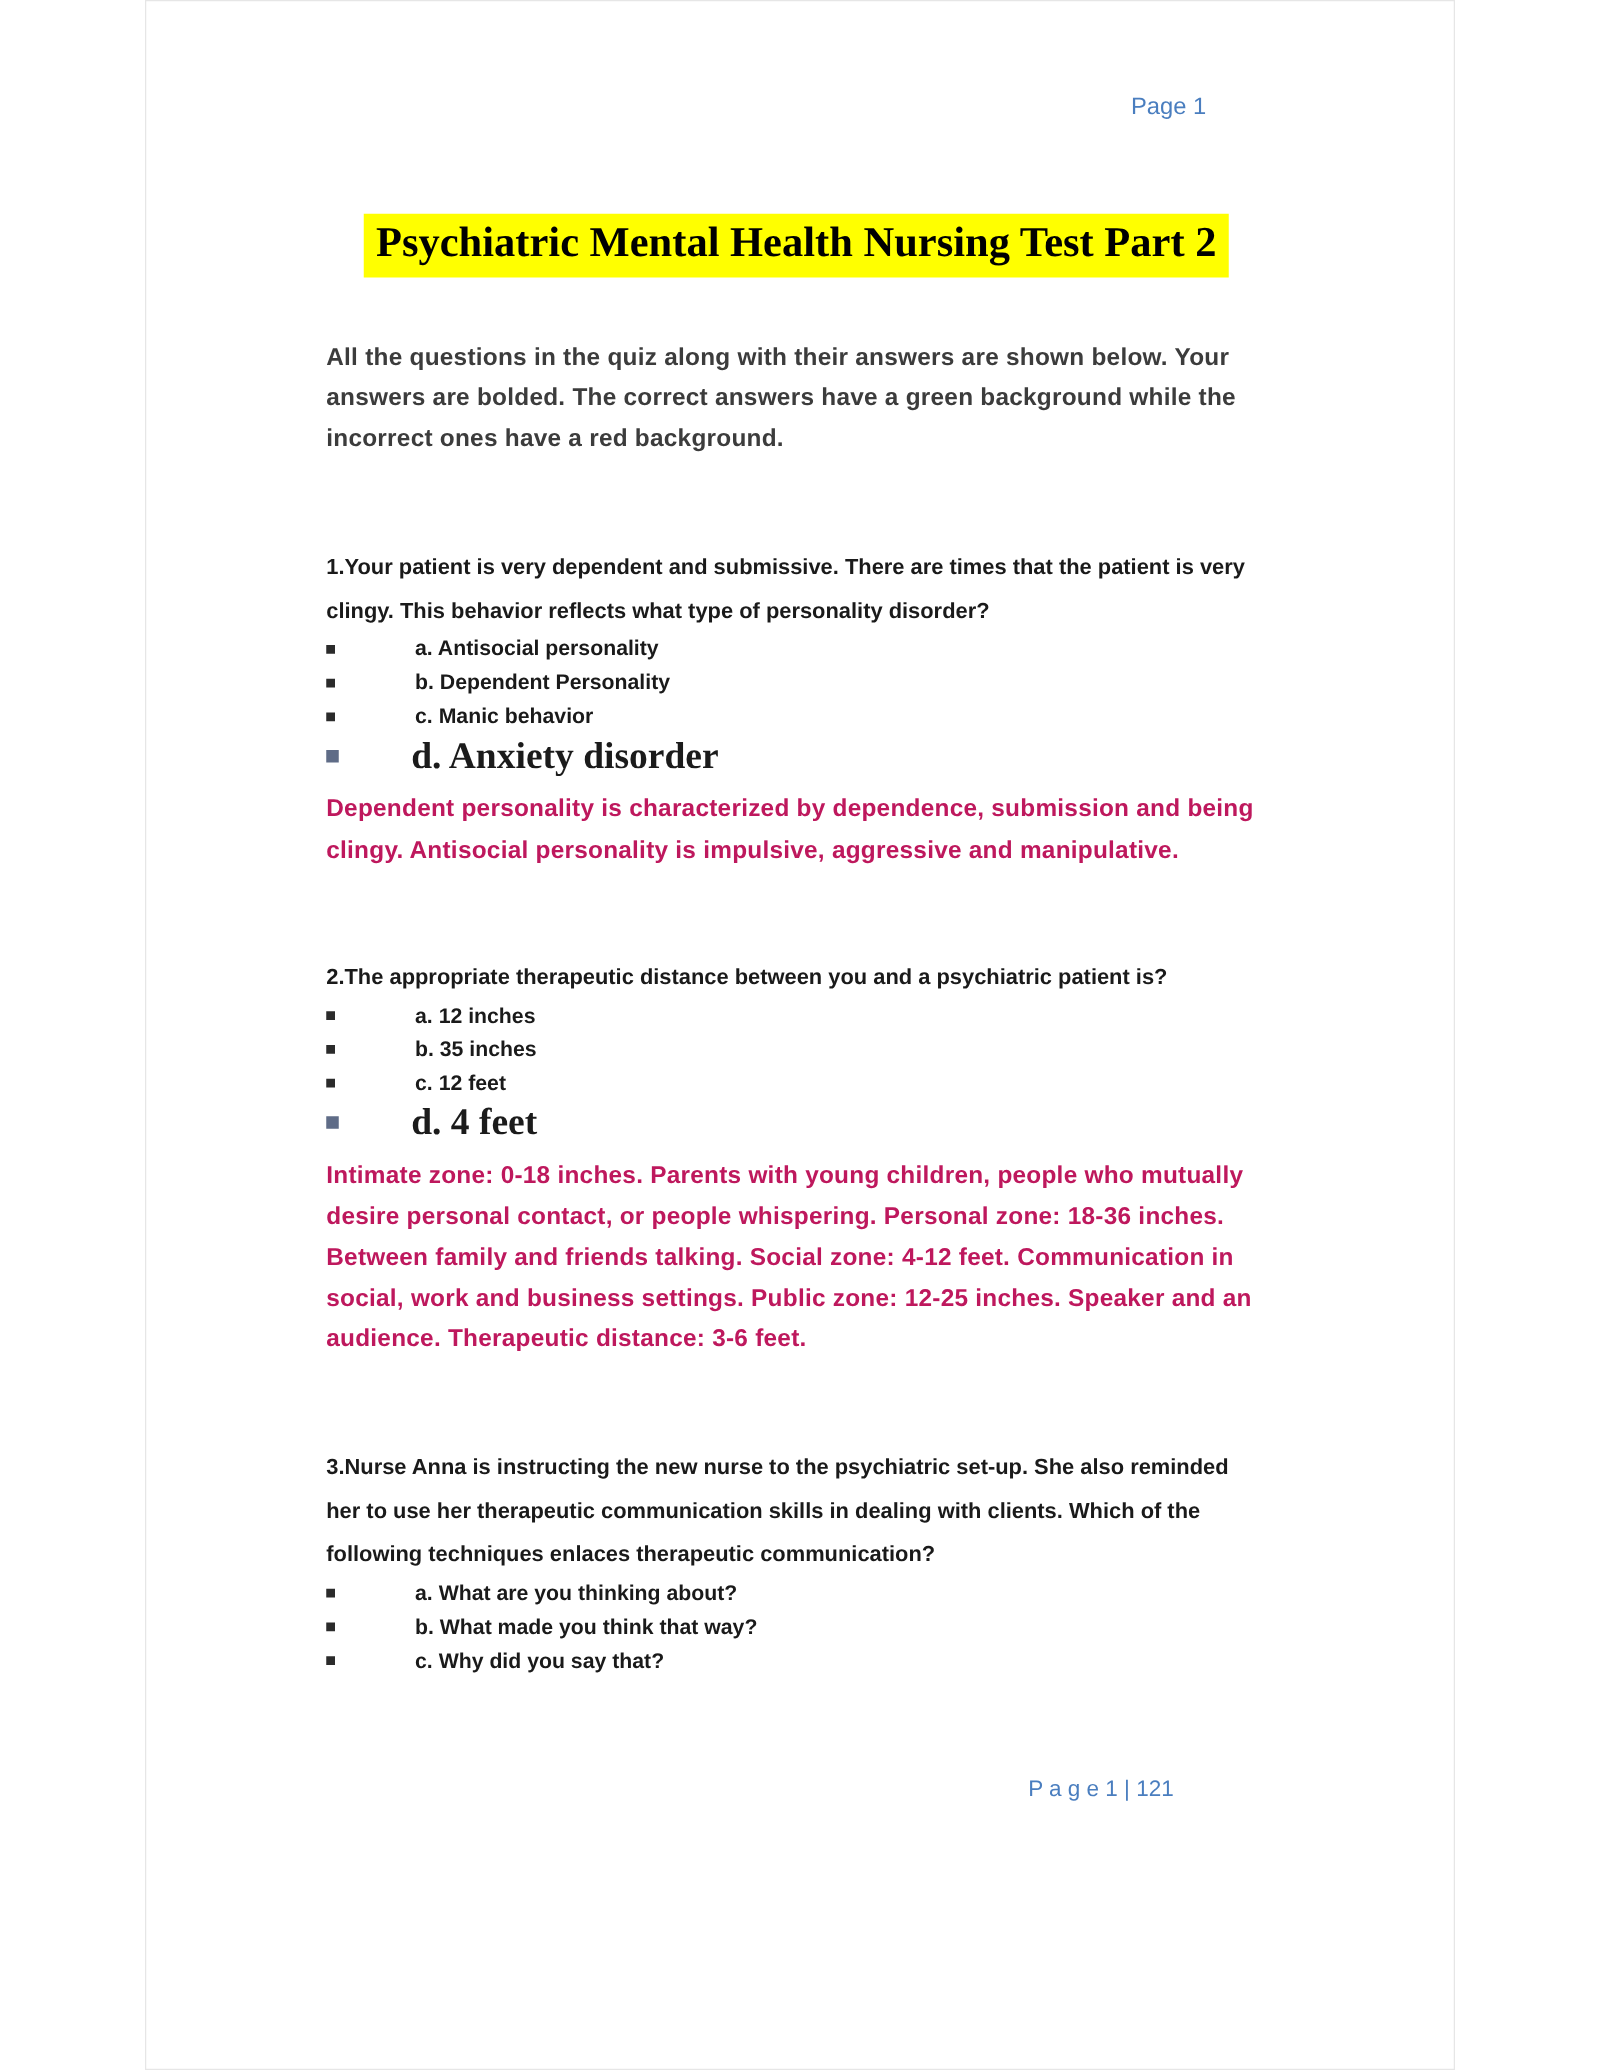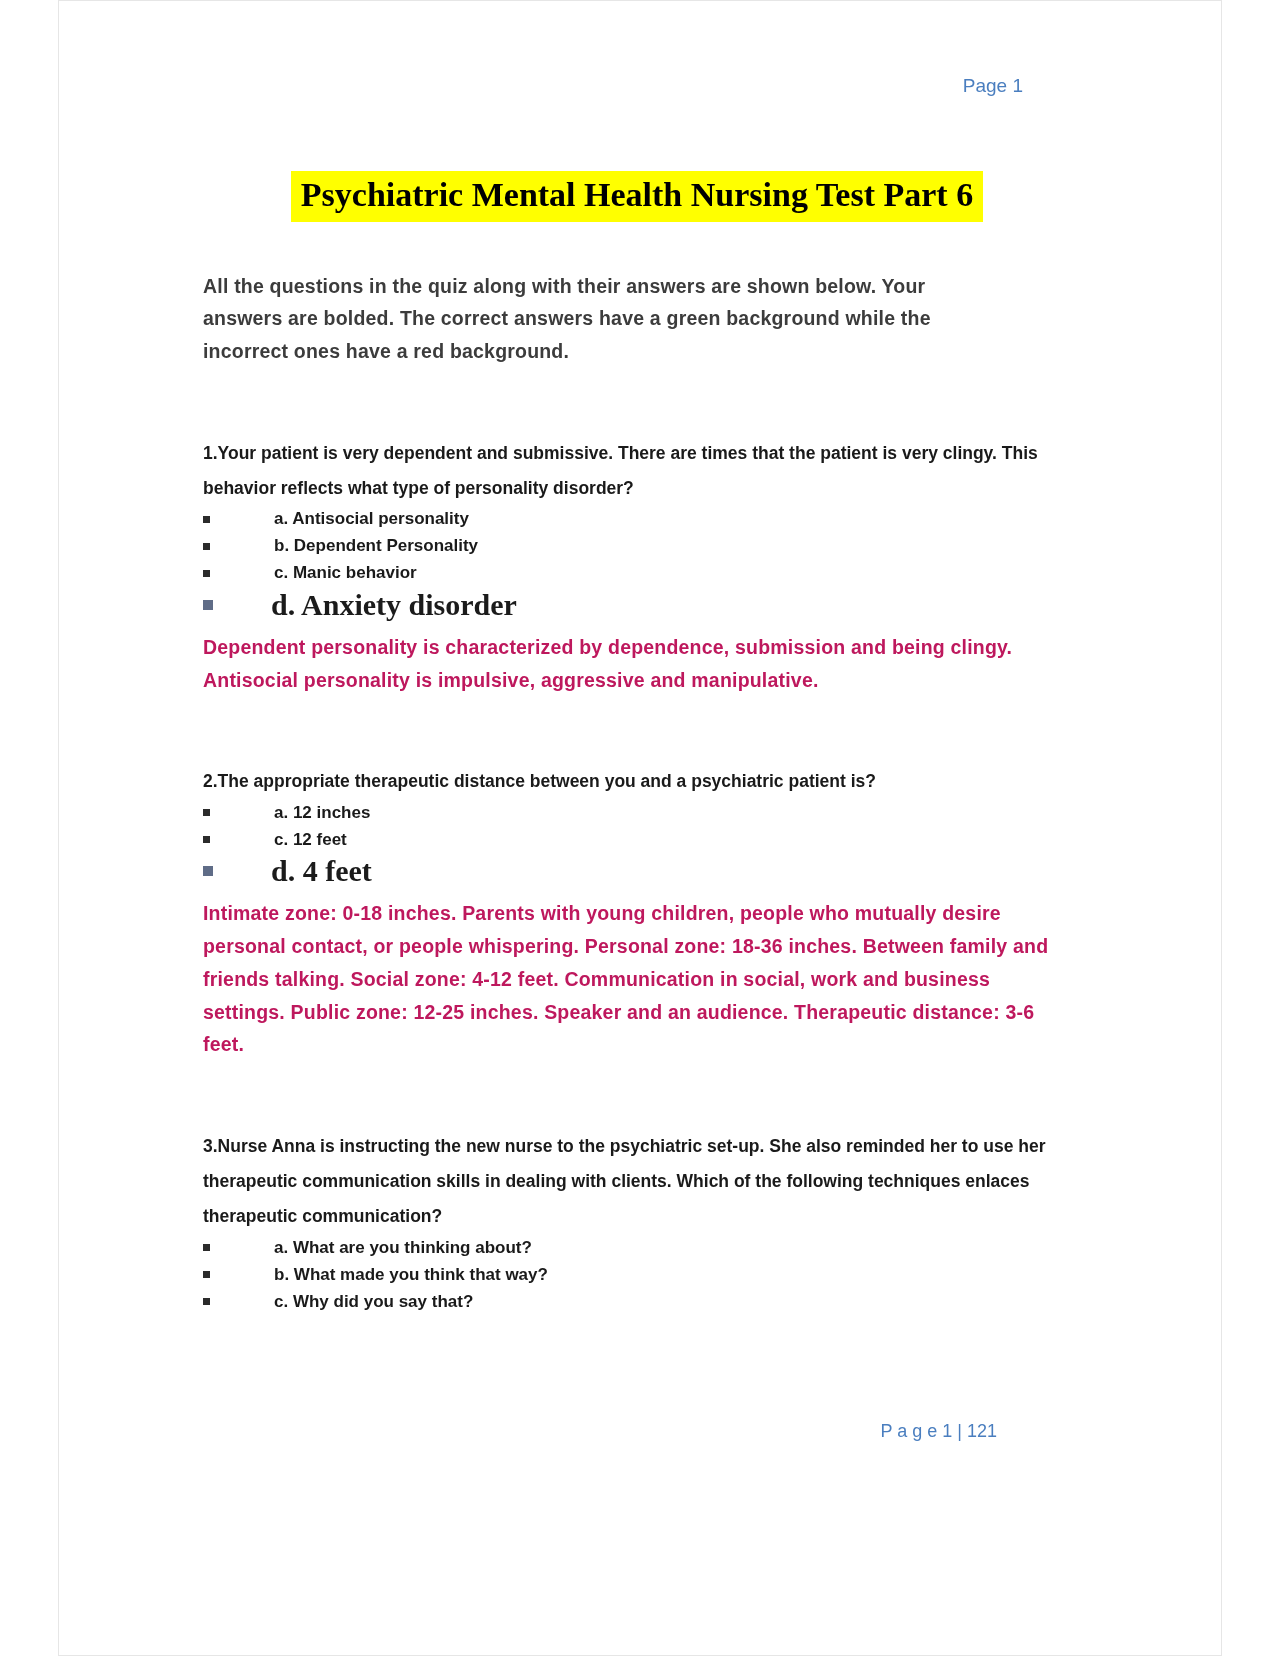--- a/index.html
+++ b/index.html
@@ -1,19 +1,19 @@
 <!DOCTYPE html>
 <html><head>
 <meta charset="utf-8">
 <style>
   * { margin: 0; padding: 0; box-sizing: border-box; }
   html, body { background: #ffffff; }
   .page {
     position: relative;
-    width: 1164px;
+    width: 1048px;
     height: 1656px;
     margin: 0 auto;
     background: #ffffff;
     border: 1px solid #e6e6e6;
     font-family: "Liberation Sans", sans-serif;
     overflow: hidden;
   }
   .header {
     position: absolute;
     top: 74px;
@@ -120,21 +120,21 @@
 
 <div class="page">
 
   <div class="header">
     <span class="page-num">Page 1</span>
   </div>
 
   <div class="content">
 
     <div class="title-wrap">
-      <span class="title-highlight">Psychiatric Mental Health Nursing Test Part 6</span>
+      <span class="title-highlight">Psychiatric Mental Health Nursing Test Part 2</span>
     </div>
 
     <p class="intro">All the questions in the quiz along with their answers are shown below. Your answers are bolded. The correct answers have a green background while the incorrect ones have a red background.</p>
 
     <section class="question q1">
       <p class="q-text"><span>1.</span><span>Your patient is very dependent and submissive. There are times that the patient is very clingy. This behavior reflects what type of personality disorder?</span></p>
       <div class="options">
         <div class="option">
           <span class="bullet"></span>
           <span class="label">a. Antisocial personality</span>
@@ -157,20 +157,24 @@
 
     <section class="question q2">
       <p class="q-text"><span>2.</span><span>The appropriate therapeutic distance between you and a psychiatric patient is?</span></p>
       <div class="options">
         <div class="option">
           <span class="bullet"></span>
           <span class="label">a. 12 inches</span>
         </div>
         <div class="option">
           <span class="bullet"></span>
+          <span class="label">b. 35 inches</span>
+        </div>
+        <div class="option">
+          <span class="bullet"></span>
           <span class="label">c. 12 feet</span>
         </div>
       </div>
       <div class="answer-row">
         <span class="bullet"></span>
         <span class="label">d. 4 feet</span>
       </div>
       <p class="explanation">Intimate zone: 0-18 inches. Parents with young children, people who mutually desire personal contact, or people whispering. Personal zone: 18-36 inches. Between family and friends talking. Social zone: 4-12 feet. Communication in social, work and business settings. Public zone: 12-25 inches. Speaker and an audience. Therapeutic distance: 3-6 feet.</p>
     </section>
 

